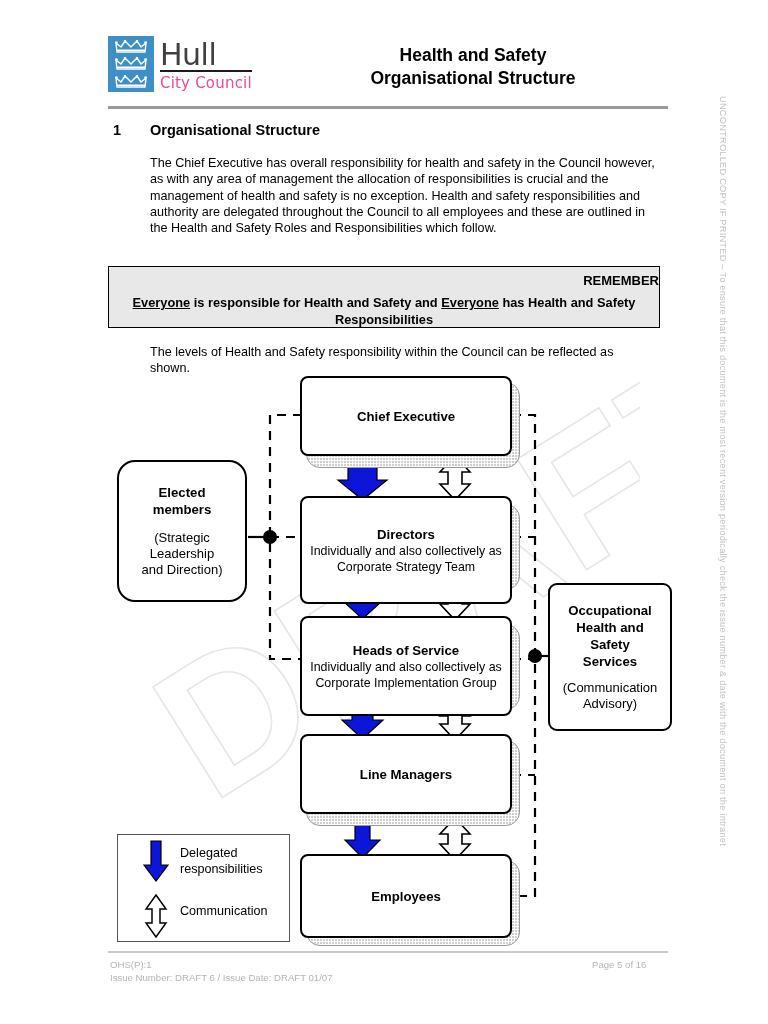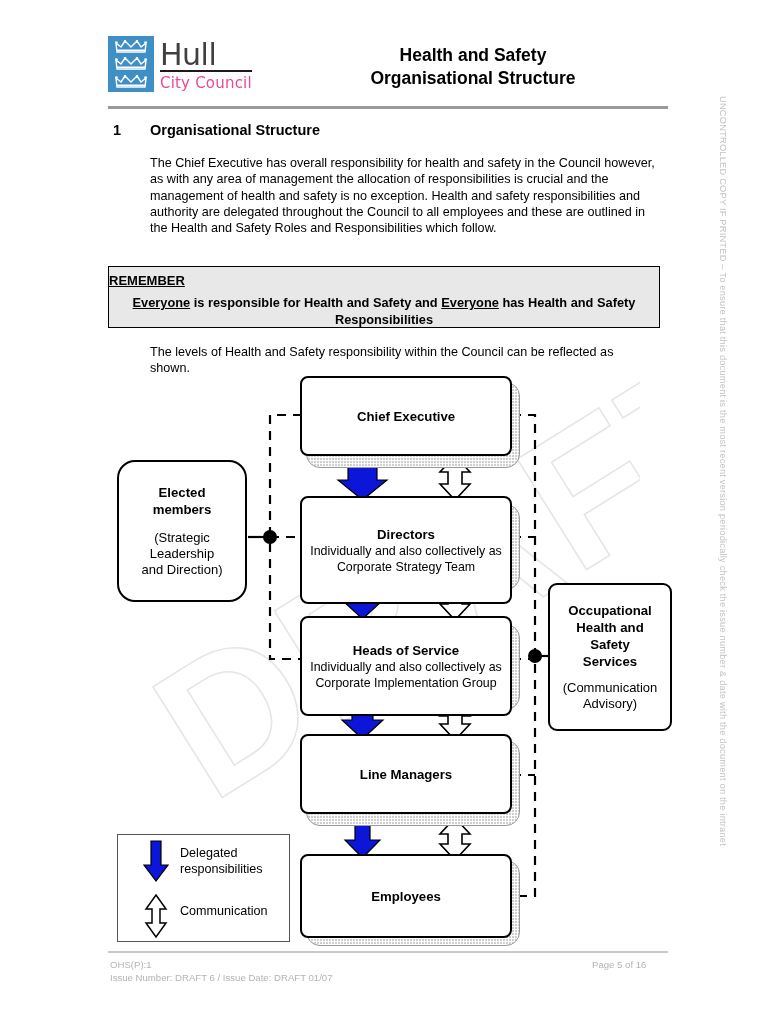--- a/index.html
+++ b/index.html
@@ -58,21 +58,21 @@
     font-size:12.6px;line-height:16.3px;z-index:3;
   }
 
   
   #remember-box{
     position:absolute;left:108px;top:266px;width:552px;height:62px;
     border:1.5px solid #000;background:#e8e8e8;box-sizing:border-box;
     z-index:3;padding-top:5px;
   }
   #remember-title{
-    text-align:left;font-size:13px;font-weight:bold;text-decoration:underline;
+    text-align:right;font-size:13px;font-weight:bold;
     line-height:18px;
   }
   #remember-body{
     text-align:center;font-size:12.8px;font-weight:bold;line-height:17px;
     padding:4px 8px 0 8px;
   }
   .u{text-decoration:underline;}
 
   #levels-para{
     position:absolute;left:150px;top:344px;width:500px;

